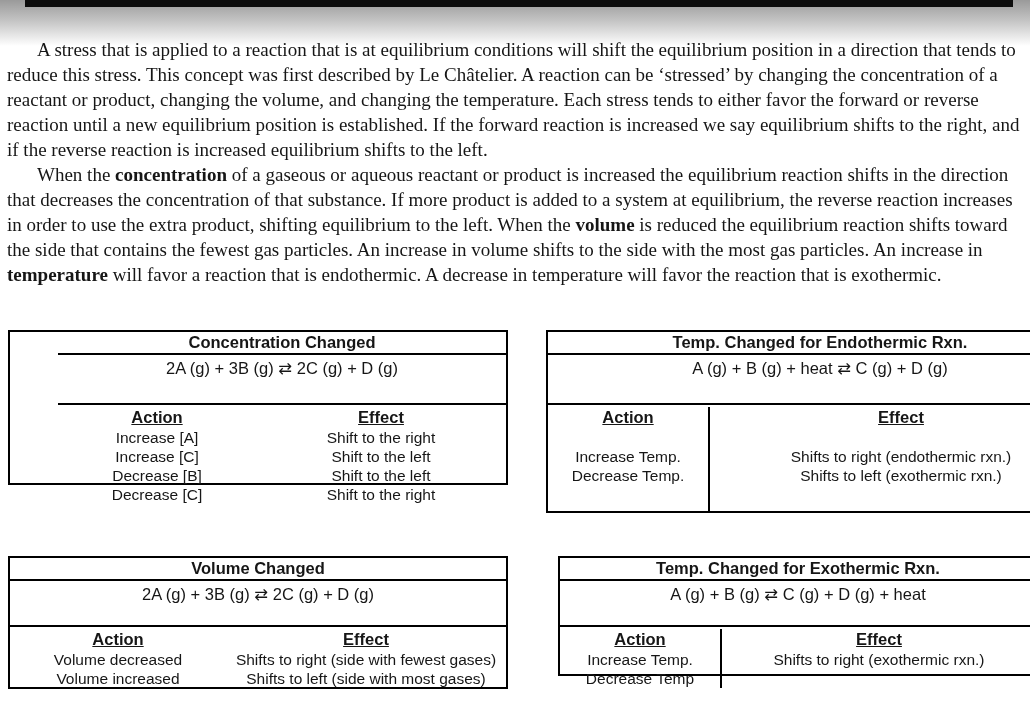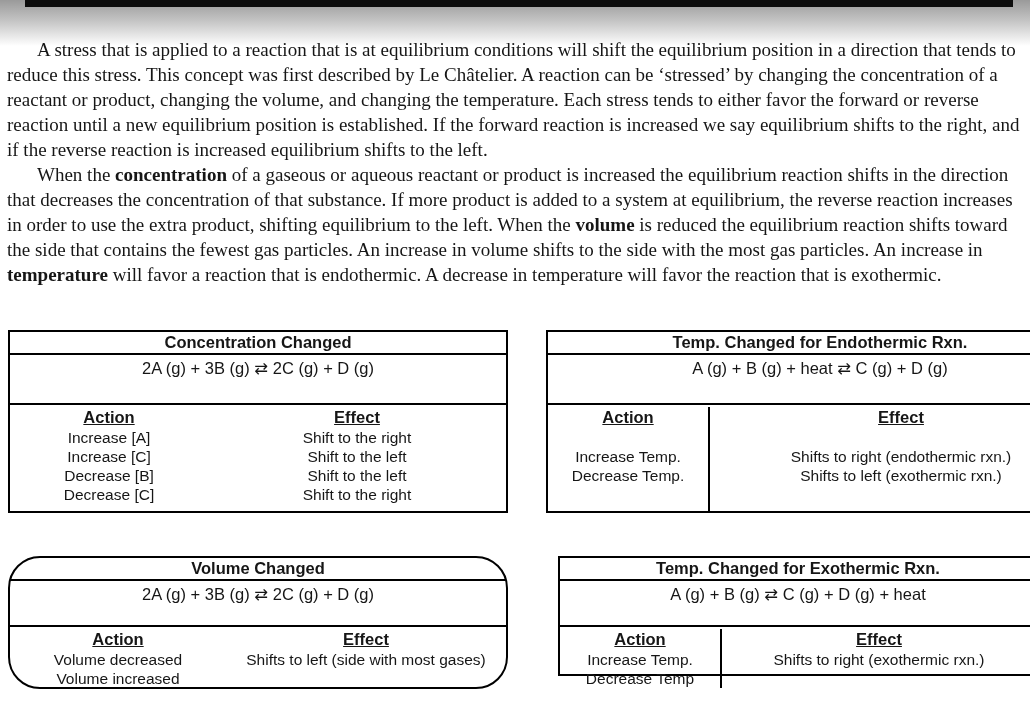--- a/index.html
+++ b/index.html
@@ -22,23 +22,23 @@
   }
   .para { margin:0; text-indent:30px; }
   .para b { font-weight:bold; }
 
   .tbl {
     position:absolute; box-sizing:border-box; background:#ffffff;
     border:2px solid #000000; text-align:center;
     font-family:"Liberation Sans", sans-serif;
     display:flex; flex-direction:column;
   }
-  .tbl-concentration { left:8px;   top:330px; width:500px; height:183px; }
+  .tbl-concentration { left:8px;   top:330px; width:500px; height:155px;padding-left:48px; }
   .tbl-endo          { left:546px; top:330px; width:548px; height:183px; }
-  .tbl-volume        { left:8px;   top:556px; width:500px; height:133px;border-radius:32px; }
+  .tbl-volume        { left:8px;   top:556px; width:500px; height:133px; }
   .tbl-exo           { left:546px; top:556px; width:480px; height:120px;margin-left:12px; }
 
   .tbl-title {
     font-weight:bold; font-size:16.5px; line-height:21px;
     border-bottom:2px solid #000000; flex:0 0 auto;
   }
   .tbl-eq {
     font-size:16.5px; line-height:21px; padding-top:3px;
     border-bottom:2px solid #000000; box-sizing:border-box; flex:0 0 auto;
   }
@@ -114,20 +114,21 @@
   <div class="tbl-title">Volume Changed</div>
   <div class="tbl-eq">2A (g) + 3B (g)  ⇄ 2C (g) + D (g)</div>
   <div class="tbl-body">
     <div class="col col-a">
       <div class="col-h">Action</div>
       <div class="cell">Volume decreased</div>
       <div class="cell">Volume increased</div>
     </div>
     <div class="col col-e">
       <div class="col-h">Effect</div>
+      <div class="cell">Shifts to right (side with fewest gases)</div>
       <div class="cell">Shifts to left (side with most gases)</div>
     </div>
   </div>
 </div>
 
 <div class="tbl tbl-exo">
   <div class="tbl-title">Temp. Changed for Exothermic Rxn.</div>
   <div class="tbl-eq">A (g) + B (g) ⇄ C (g) + D (g) + heat</div>
   <div class="tbl-body">
     <div class="col col-a">

